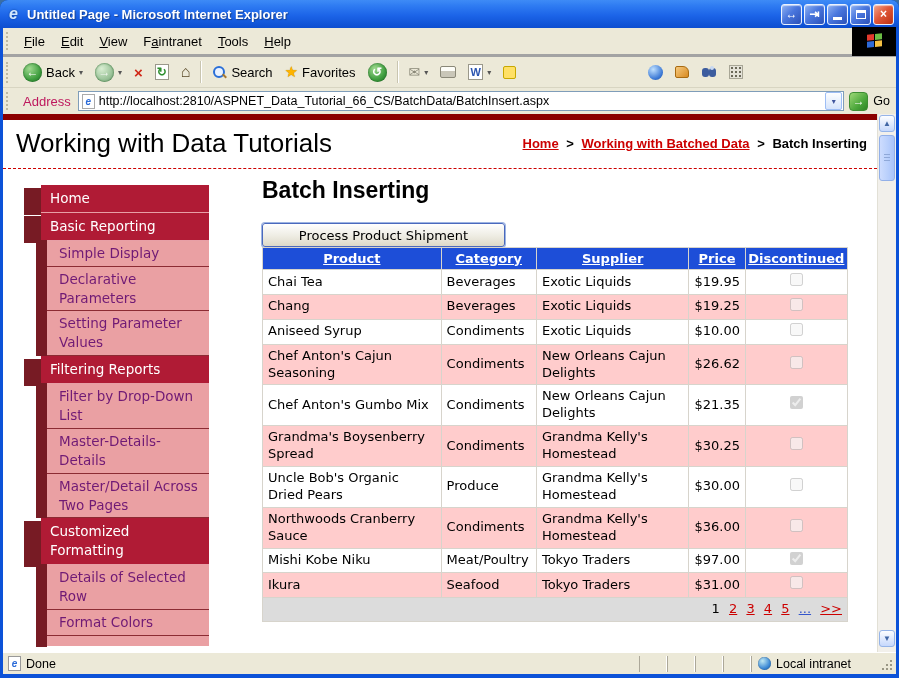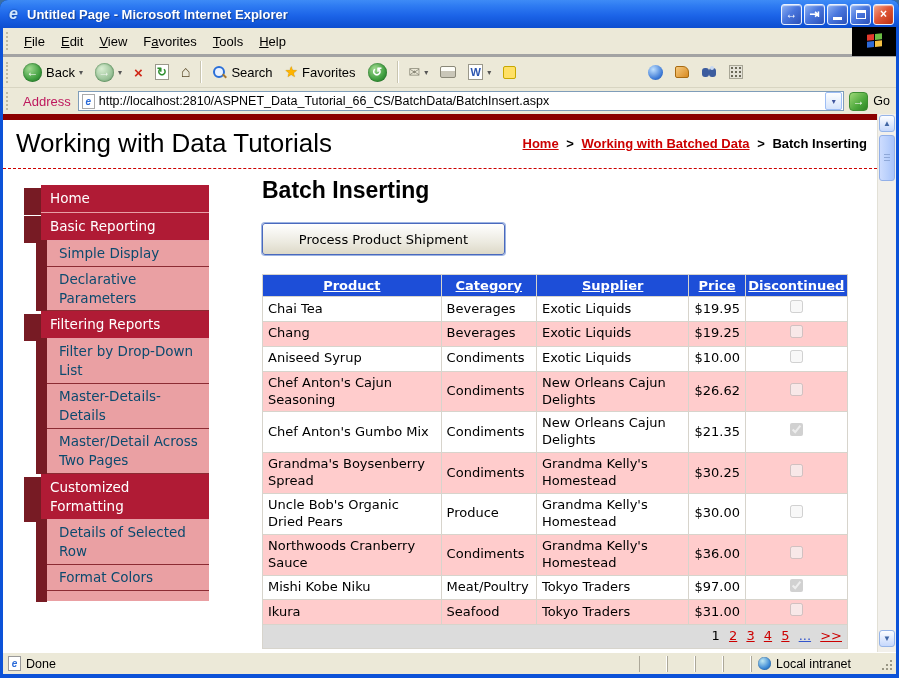--- a/index.html
+++ b/index.html
@@ -87,29 +87,29 @@
   .bc-link{color:#CC0000;text-decoration:underline;cursor:pointer;}
   .bc-sep{color:#000;padding:0 4px;}
   .bc-current{color:#000;}
   .dashline{flex:0 0 auto;border-bottom:1px dashed #CC0000;margin-top:2px;}
   .bodyarea{flex:1;position:relative;overflow:hidden;font-family:"DejaVu Sans", sans-serif;}
   
   .sidebar{position:absolute;left:21px;top:16px;width:185px;font-size:13.5px;}
   .nav{position:relative;line-height:1.4;cursor:pointer;}
   .nav.l1{margin-left:17px;background:#B01B35;color:#fff;padding:4px 4px 4px 9px;border-bottom:1px solid #E89FA6;}
   .nav.l1::before{content:"";position:absolute;left:-17px;top:3px;height:100%;width:17px;background:#771B24;}
-  .nav.l2{margin-left:23px;background:#EAA0A3;color:#0c4a6e;padding:3px 4px 3px 12px;border-bottom:1px solid #8C2B33;}
+  .nav.l2{margin-left:23px;background:#EAA0A3;color:#701a75;padding:3px 4px 3px 12px;border-bottom:1px solid #8C2B33;}
   .nav.l2::before{content:"";position:absolute;left:-11px;top:-1px;bottom:-1px;width:11px;background:#771B24;}
   .nav.peek{height:10px;border-bottom:none;}
   
   .main{position:absolute;left:259px;top:8px;width:586px;}
   .content-title{font-family:"Liberation Sans", sans-serif;font-size:23px;font-weight:bold;color:#000;margin-bottom:19px;}
-  .process-btn{display:block;width:243px;height:32px;font-family:"DejaVu Sans", sans-serif;font-size:13px;color:#000;
+  .process-btn{display:block;width:243px;height:24px;font-family:"DejaVu Sans", sans-serif;font-size:13px;color:#000;
     background:linear-gradient(180deg,#FFFFFF,#ECEAE0 60%,#DDD9C8);border:1px solid #4A69BD;border-radius:3px;
-    box-shadow:0 0 0 1px #9DB4E2;margin-bottom:19px;cursor:pointer;}
+    box-shadow:0 0 0 1px #9DB4E2;cursor:pointer;}
   table.grid{width:100%;border-collapse:collapse;font-size:13px;table-layout:fixed;}
   table.grid col.cp{width:178px;} table.grid col.cc{width:95px;} table.grid col.cs{width:152px;}
   table.grid col.cpr{width:56px;} table.grid col.cd{width:102px;}
   table.grid th{background:#1d4ed8;color:#fff;font-weight:bold;text-decoration:underline;text-align:center;
     padding:3px 2px;border:1px solid #D7D4CC;cursor:pointer;}
   table.grid td{padding:3px 5px;border:1px solid #D7D4CC;color:#000;vertical-align:middle;line-height:1.3;}
   tr.alt td{background:#FFCCCC;}
   td.c-price{text-align:right;}
   td.c-disc{text-align:center;}
   td.pager-cell{background:#DCDCDC;text-align:right;padding:5px 8px;}
@@ -163,21 +163,21 @@
           <span>×</span>
         </span>
     </div>
   </div>
 
   <div class="menubar">
     <span class="grip"></span>
     <span class="menu-item"><span></span><span class="u">F</span><span>ile</span></span>
     <span class="menu-item"><span></span><span class="u">E</span><span>dit</span></span>
     <span class="menu-item"><span></span><span class="u">V</span><span>iew</span></span>
-    <span class="menu-item"><span>F</span><span class="u">a</span><span>vorites</span></span>
+    <span class="menu-item"><span>F</span><span class="u">a</span><span>intranet</span></span>
     <span class="menu-item"><span></span><span class="u">T</span><span>ools</span></span>
     <span class="menu-item"><span></span><span class="u">H</span><span>elp</span></span>
     <span class="logo-box">
       <span class="winflag">
           <i class="wf-r"></i>
           <i class="wf-g"></i>
           <i class="wf-b"></i>
           <i class="wf-y"></i>
         </span>
     </span>
@@ -276,20 +276,21 @@
       </div>
       <div class="dashline"></div>
 
       <div class="bodyarea">
 
         <div class="sidebar">
           <div class="nav l1">Home</div>
           <div class="nav l1">Basic Reporting</div>
           <div class="nav l2">Simple Display</div>
           <div class="nav l2">Declarative Parameters</div>
+          <div class="nav l2">Setting Parameter Values</div>
           <div class="nav l1">Filtering Reports</div>
           <div class="nav l2">Filter by Drop-Down List</div>
           <div class="nav l2">Master-Details-Details</div>
           <div class="nav l2">Master/Detail Across Two Pages</div>
           <div class="nav l1">Customized Formatting</div>
           <div class="nav l2">Details of Selected Row</div>
           <div class="nav l2">Format Colors</div>
           <div class="nav l2 peek"></div>
         </div>
 

